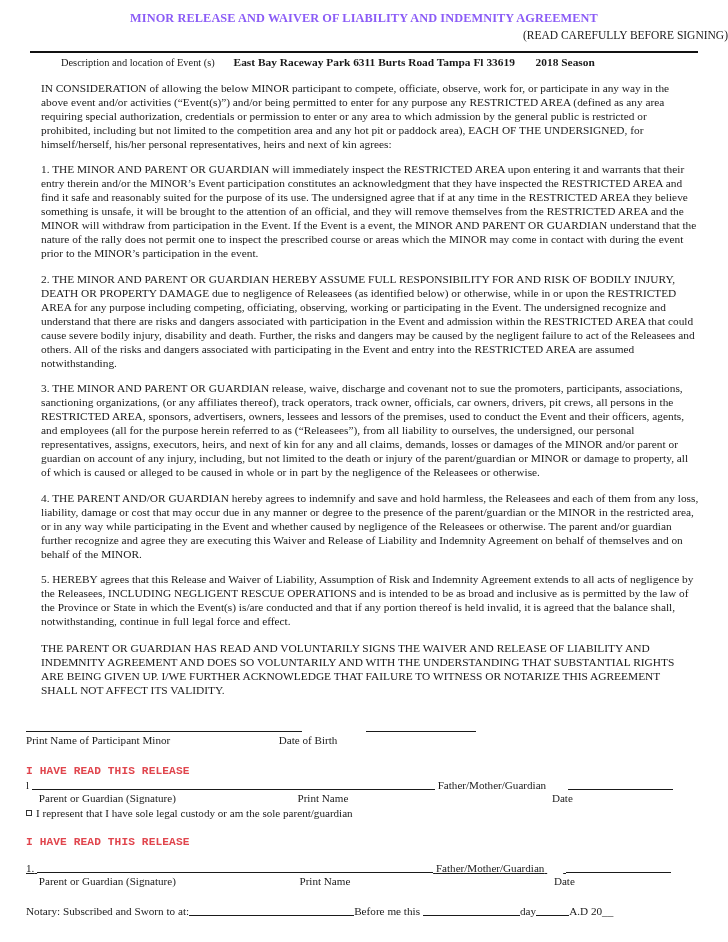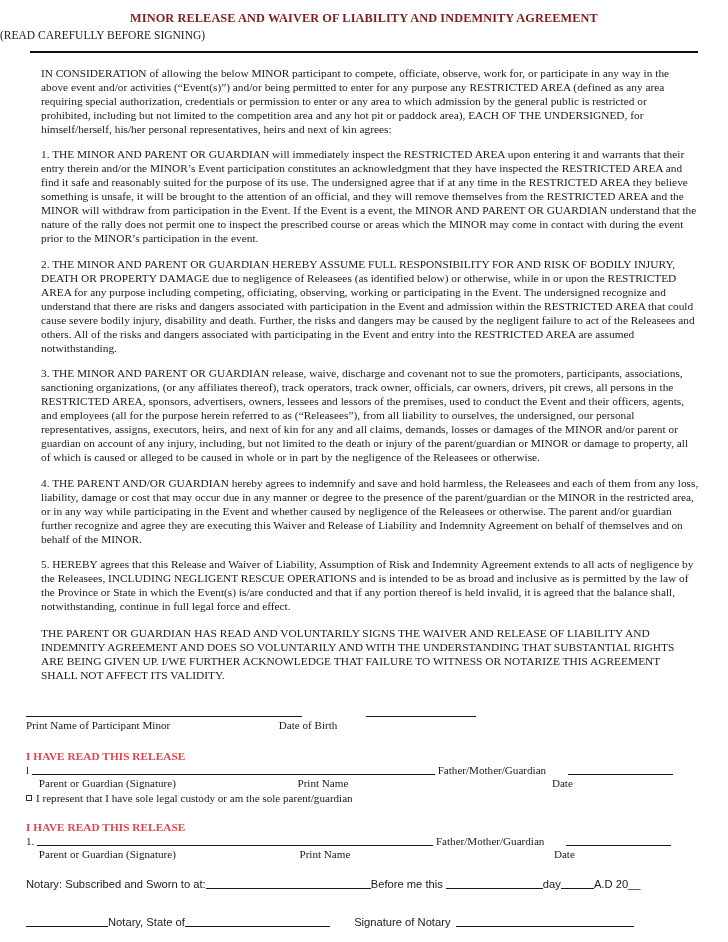--- a/index.html
+++ b/index.html
@@ -18,29 +18,29 @@
     position: relative;
     width: 728px;
     height: 942px;
     padding: 0;
     box-sizing: border-box;
   }
 
   
   .doc-title {
     text-align: center;
-    color: #7f1d1d;
+    color: #8b5cf6;
     font-weight: bold;
     font-size: 12.3px;
     letter-spacing: 0.1px;
     margin: 11px 0 0 0;
     line-height: 1.25;
   }
   .doc-subtitle {
-    text-align: left;
+    text-align: right;
     color: #1a1a1a;
     font-size: 11.5px;
     margin: 2px 0 4px 0;
     line-height: 1.25;
   }
   .rule {
     margin: 8px 30px 0 30px;
     border-top: 2.2px solid #111;
     height: 0;
   }
@@ -100,34 +100,35 @@
 
   .label-sm {
     font-size: 11.1px;
   }
 
   .red-head {
     color: #e0454d;
     font-weight: bold;
     font-size: 11.2px;
     letter-spacing: 0.1px;
+    font-family: Liberation Mono, monospace;
   }
 
   .checkbox-glyph {
     display: inline-block;
     width: 6px;
     height: 6px;
     border: 1px solid #333;
     margin-right: 4px;
     vertical-align: 1px;
     box-sizing: border-box;
   }
 
   .sans {
-    font-family: Liberation Sans, sans-serif;
+    font-family: Liberation Serif, serif;
     font-size: 11.2px;
   }
 
   .ul-fill {
     border-bottom: 1px solid #1a1a1a;
     display: inline-block;
     height: 11px;
     vertical-align: bottom;
     margin-bottom: 1px;
   }
@@ -136,20 +137,25 @@
 <body>
 
 <div class="page">
 
   <div class="doc-title">MINOR RELEASE AND WAIVER OF LIABILITY AND INDEMNITY AGREEMENT</div>
   <div class="doc-subtitle">(READ CAREFULLY BEFORE SIGNING)</div>
   <div class="rule"></div>
 
   <div class="body-wrap">
 
+    <div class="event-line">
+      <span class="event-label">Description and location of Event (s)</span>
+      <span class="event-value">East Bay Raceway Park 6311 Burts Road Tampa Fl  33619</span>
+      <span class="event-season">2018 Season</span>
+    </div>
 
     <p class="para intro">IN CONSIDERATION of allowing the below MINOR participant to compete, officiate, observe, work for, or participate in any way in the above event and/or activities (“Event(s)”) and/or being permitted to enter for any purpose any RESTRICTED AREA (defined as any area requiring special authorization, credentials or permission to enter or any area to which admission by the general public is restricted or prohibited, including but not limited to the competition area and any hot pit or paddock area), EACH OF THE UNDERSIGNED, for himself/herself, his/her personal representatives, heirs and next of kin agrees:</p>
 
     <p class="para gap">1. THE MINOR AND PARENT OR GUARDIAN will immediately inspect the RESTRICTED AREA upon entering it and warrants that their entry therein and/or the MINOR’s Event participation constitutes an acknowledgment that they have inspected the RESTRICTED AREA and find it safe and reasonably suited for the purpose of its use. The undersigned agree that if at any time in the RESTRICTED AREA they believe something is unsafe, it will be brought to the attention of an official, and they will remove themselves from the RESTRICTED AREA and the MINOR will withdraw from participation in the Event. If the Event is a event, the MINOR AND PARENT OR GUARDIAN understand that the nature of the rally does not permit one to inspect the prescribed course or areas which the MINOR may come in contact with during the event prior to the MINOR’s participation in the event.</p>
     <p class="para gap">2. THE MINOR AND PARENT OR GUARDIAN HEREBY ASSUME FULL RESPONSIBILITY FOR AND RISK OF BODILY INJURY, DEATH OR PROPERTY DAMAGE due to negligence of Releasees (as identified below) or otherwise, while in or upon the RESTRICTED AREA for any purpose including competing, officiating, observing, working or participating in the Event. The undersigned recognize and understand that there are risks and dangers associated with participation in the Event and admission within the RESTRICTED AREA that could cause severe bodily injury, disability and death. Further, the risks and dangers may be caused by the negligent failure to act of the Releasees and others. All of the risks and dangers associated with participating in the Event and entry into the RESTRICTED AREA are assumed notwithstanding.</p>
     <p class="para gap">3. THE MINOR AND PARENT OR GUARDIAN release, waive, discharge and covenant not to sue the promoters, participants, associations, sanctioning organizations, (or any affiliates thereof), track operators, track owner, officials, car owners, drivers, pit crews, all persons in the RESTRICTED AREA, sponsors, advertisers, owners, lessees and lessors of the premises, used to conduct the Event and their officers, agents, and employees (all for the purpose herein referred to as (“Releasees”), from all liability to ourselves, the undersigned, our personal representatives, assigns, executors, heirs, and next of kin for any and all claims, demands, losses or damages of the MINOR and/or parent or guardian on account of any injury, including, but not limited to the death or injury of the parent/guardian or MINOR or damage to property, all of which is caused or alleged to be caused in whole or in part by the negligence of the Releasees or otherwise.</p>
     <p class="para gap">4. THE PARENT AND/OR GUARDIAN hereby agrees to indemnify and save and hold harmless, the Releasees and each of them from any loss, liability, damage or cost that may occur due in any manner or degree to the presence of the parent/guardian or the MINOR in the restricted area, or in any way while participating in the Event and whether caused by negligence of the Releasees or otherwise. The parent and/or guardian further recognize and agree they are executing this Waiver and Release of Liability and Indemnity Agreement on behalf of themselves and on behalf of the MINOR.</p>
     <p class="para gap">5. HEREBY agrees that this Release and Waiver of Liability, Assumption of Risk and Indemnity Agreement extends to all acts of negligence by the Releasees, INCLUDING NEGLIGENT RESCUE OPERATIONS and is intended to be as broad and inclusive as is permitted by the law of the Province or State in which the Event(s) is/are conducted and that if any portion thereof is held invalid, it is agreed that the balance shall, notwithstanding, continue in full legal force and effect.</p>
 
     <p class="para bold-block">THE PARENT OR GUARDIAN HAS READ AND VOLUNTARILY SIGNS THE WAIVER AND RELEASE OF LIABILITY AND INDEMNITY AGREEMENT AND DOES SO VOLUNTARILY AND WITH THE UNDERSTANDING THAT SUBSTANTIAL RIGHTS ARE BEING GIVEN UP. I/WE FURTHER ACKNOWLEDGE THAT FAILURE TO WITNESS OR NOTARIZE THIS AGREEMENT SHALL NOT AFFECT ITS VALIDITY.</p>
@@ -186,21 +192,21 @@
       <span style="display:inline-block;width:198px;"></span>
       <span class="label-sm">Date</span>
     </div>
 
     <div class="row" style="margin-top:3px;">
       <span class="checkbox-glyph"></span><span class="label-sm">I represent that I have sole legal custody or am the sole parent/guardian</span>
     </div>
 
     <div class="red-head" style="margin-top:17px;">I HAVE READ THIS RELEASE</div>
 
-    <div class="row" style="margin-top:1px; white-space:nowrap;">
+    <div class="row" style="margin-top:13px; white-space:nowrap;text-decoration:underline;">
       <span class="label-sm">1.</span>
       <span class="ul-fill" style="width:396px;"></span>
       <span class="label-sm">Father/Mother/Guardian</span>
       <span style="display:inline-block;width:16px;"></span>
       <span class="ul-fill" style="width:105px;"></span>
     </div>
 
     <div class="row" style="margin-top:1px; white-space:nowrap;">
       <span style="display:inline-block;width:10px;"></span>
       <span class="label-sm">Parent or Guardian (Signature)</span>

